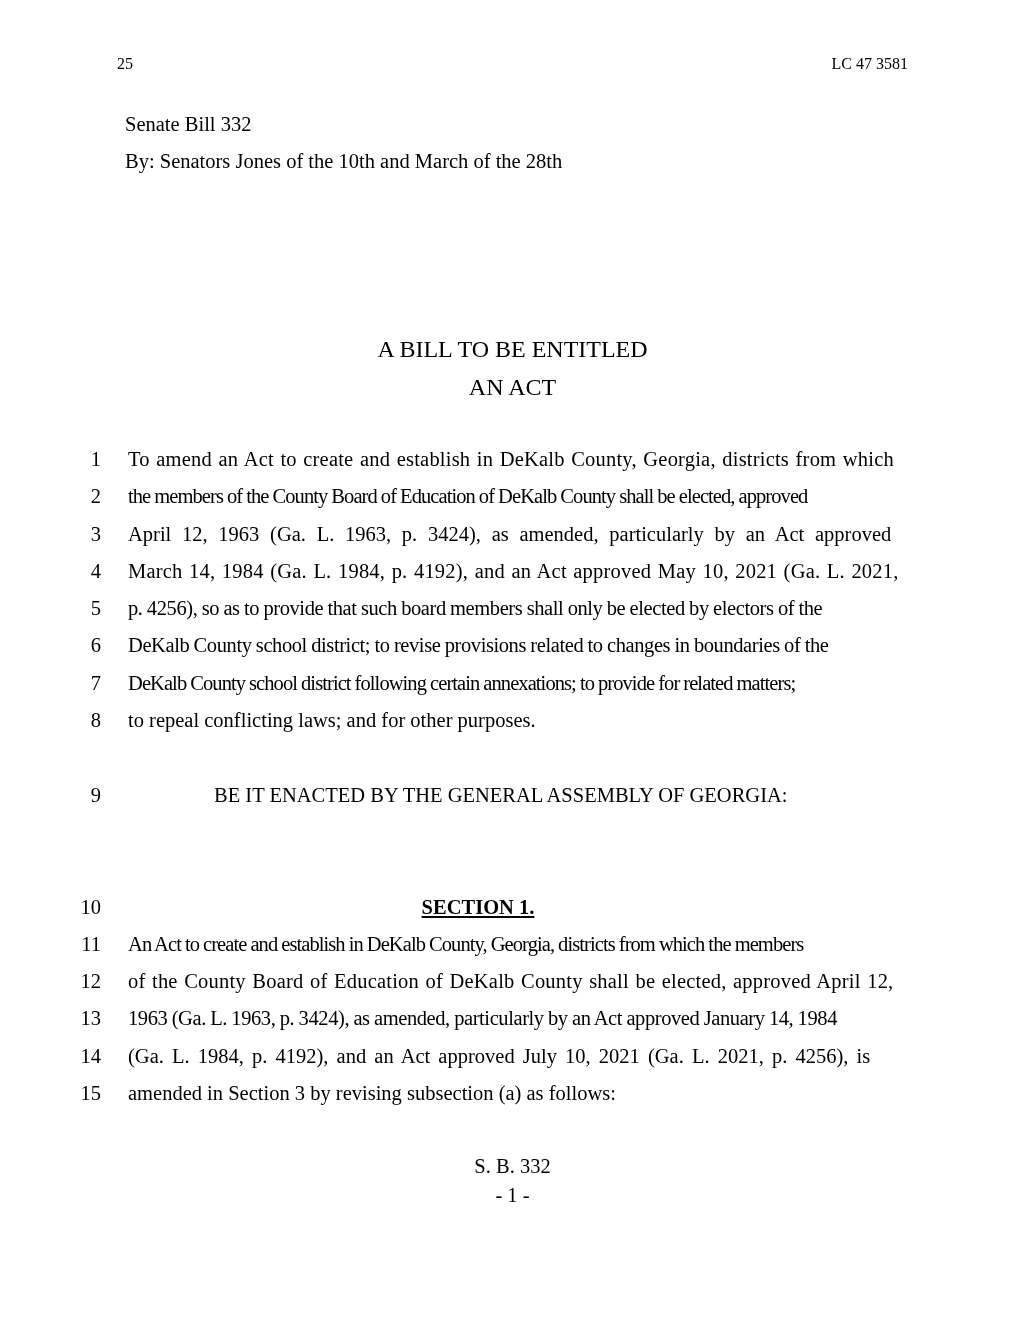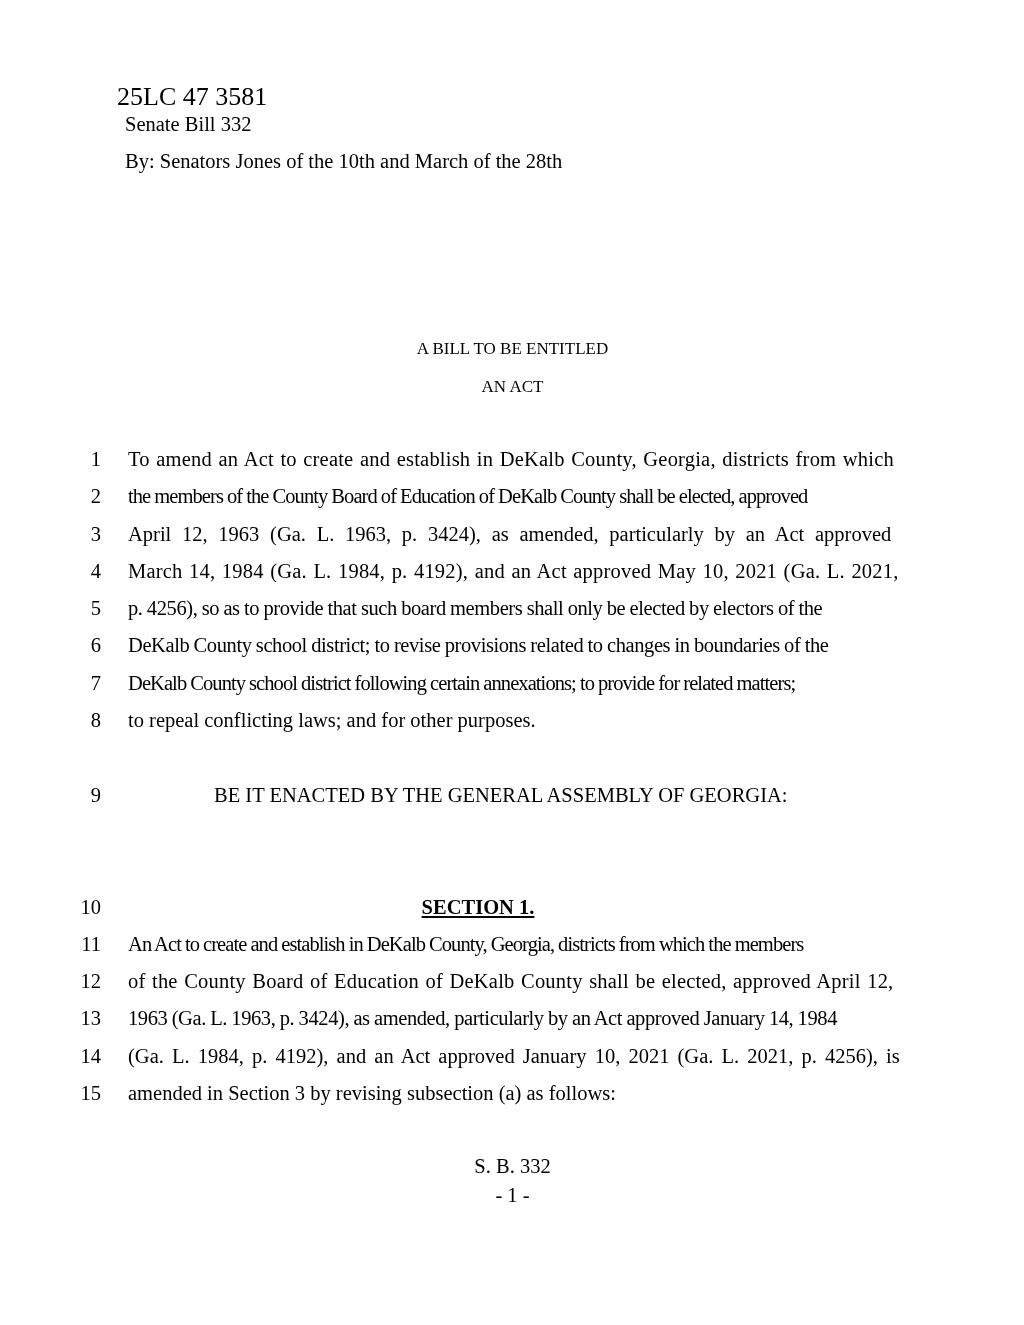--- a/index.html
+++ b/index.html
@@ -20,46 +20,45 @@
     overflow: hidden;
   }
 
   
   .doc-header {
     position: absolute;
     left: 117px;
     top: 56px;
     width: 791px;
     display: flex;
-    justify-content: flex-start;
+    justify-content: space-between;
     align-items: baseline;
-    font-size: 26px;
+    font-size: 16px;
     line-height: 1.0;
-    margin-top: 28px;
   }
   .doc-header .lc-number { white-space: nowrap; }
 
   .bill-title-block {
     position: absolute;
     left: 117px;
     top: 106px;
     width: 800px;
     font-size: 20.5px;
     line-height: 37px;
     margin-left: 8px;
   }
 
   
   .act-headings {
     position: absolute;
     left: 117px;
     top: 330px;
     width: 791px;
     text-align: center;
-    font-size: 17px;
+    font-size: 24px;
     line-height: 38px;
   }
 
   
   .body-lines {
     position: absolute;
     left: 0;
     top: 441px;
     width: 1024px;
   }
@@ -205,21 +204,21 @@
       <span class="ltext just stretch-sm">of the County Board of Education of DeKalb County shall be elected, approved April 12,</span>
     </div>
 
     <div class="bline">
       <span class="lnum">13</span>
       <span class="ltext just tight">1963 (Ga. L. 1963, p. 3424), as amended, particularly by an Act approved January 14, 1984</span>
     </div>
 
     <div class="bline">
       <span class="lnum">14</span>
-      <span class="ltext just stretch-md">(Ga. L. 1984, p. 4192), and an Act approved January 10, 2021 (Ga. L. 2021, p. 4256), is</span>
+      <span class="ltext just stretch-md">(Ga. L. 1984, p. 4192), and an Act approved July 10, 2021 (Ga. L. 2021, p. 4256), is</span>
     </div>
 
     <div class="bline">
       <span class="lnum">15</span>
       <span class="ltext">amended in Section 3 by revising subsection (a) as follows:</span>
     </div>
 
   </div>
 
   <div class="doc-footer">

